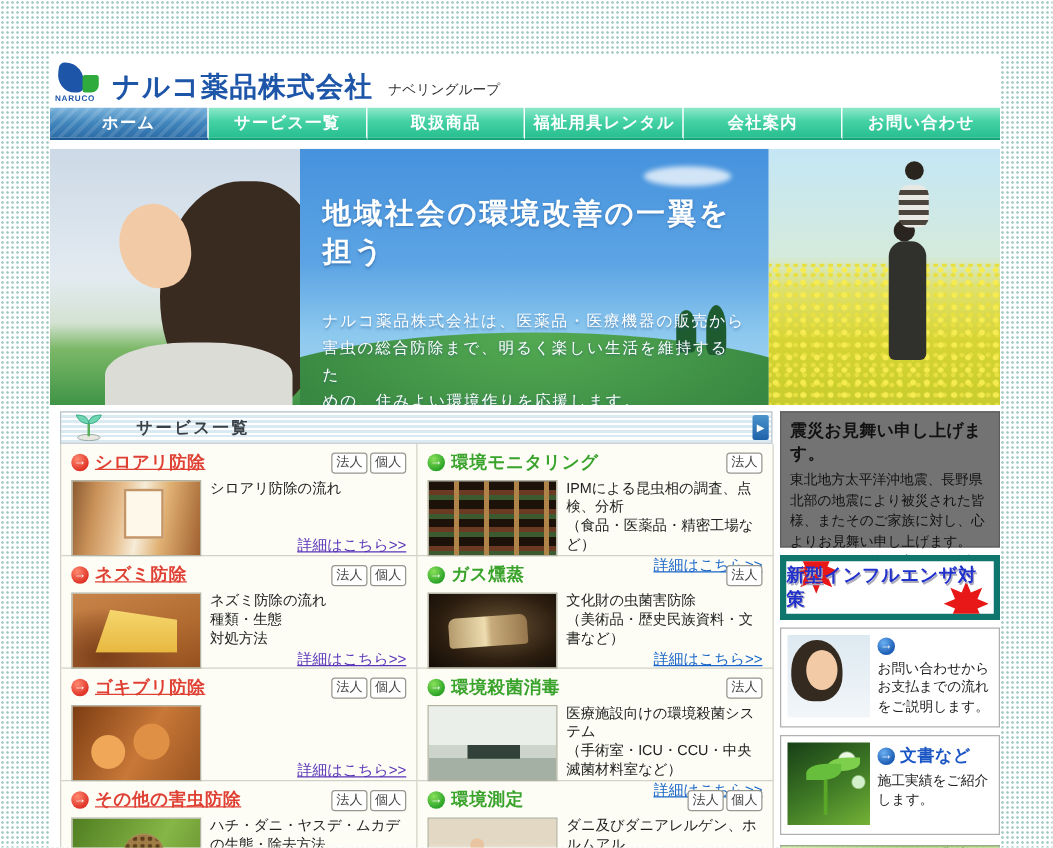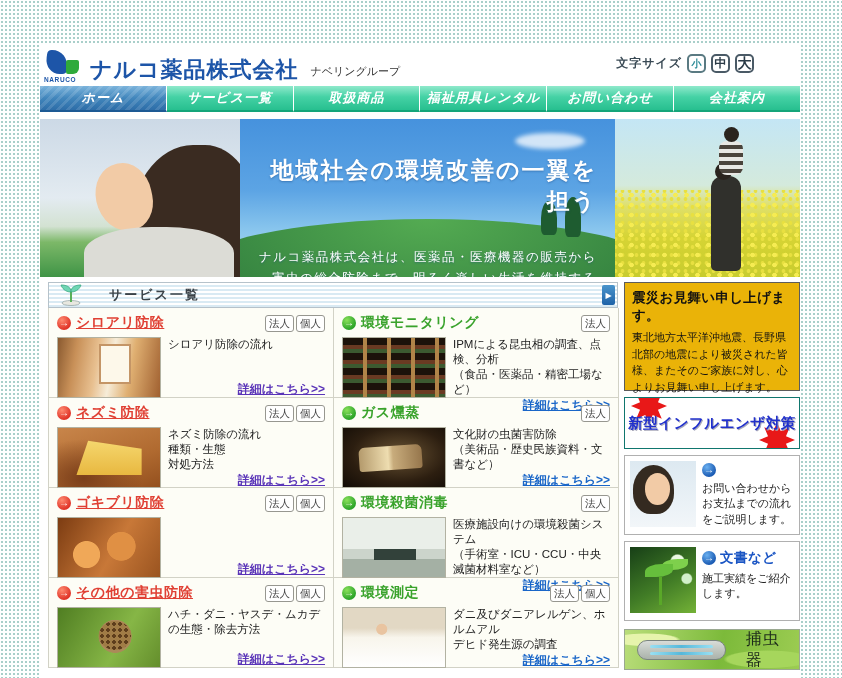--- a/index.html
+++ b/index.html
@@ -23,28 +23,28 @@
   .company-name { font-size:22px; font-weight:bold; color:#1d55a8; letter-spacing:1px; line-height:1; }
   .group-name { font-size:11px; color:#333; margin-left:6px; padding-bottom:2px; }
   .fontsize { position:absolute; right:46px; top:10px; display:flex; align-items:center; gap:5px; }
   .fontsize-label { font-size:12px; font-weight:bold; color:#3a4a55; letter-spacing:1px; }
   .fs-btn { width:19px; height:19px; border:2px solid #4a5a66; border-radius:5px; background:#fff; color:#2a3a46; font-weight:bold; display:flex; align-items:center; justify-content:center; cursor:pointer; }
   .fs-s { font-size:10px; color:#2a8a96; border-color:#5a7a82;}
   .fs-m { font-size:12px; }
   .fs-l { font-size:14px; }
 
   
-  .nav { height:26px; display:flex;font-style:italic; }
+  .nav { height:26px; display:flex; }
   .nav-tab { flex:1; display:flex; align-items:center; justify-content:center; color:#fff; font-size:13px; font-weight:bold; letter-spacing:1px; cursor:pointer; border-right:1px solid #fff;
     background:linear-gradient(180deg,#8fe9cb 0%,#45d2a5 45%,#27bf8f 100%); border-bottom:2px solid #14a57a; }
   .nav-tab.active { background:repeating-linear-gradient(135deg,rgba(255,255,255,.12) 0 3px,rgba(255,255,255,0) 3px 7px),linear-gradient(180deg,#7cb4dc 0%,#4186bc 50%,#2d6da8 100%); border-bottom:2px solid #1d5a94; }
   .nav-tab:last-child { border-right:none; }
 
   
-  .hero { height:158px; margin-top:7px; display:flex; overflow:hidden;text-align:right; }
+  .hero { height:205px; margin-top:7px; display:flex; overflow:hidden; }
   .hero-left { position:relative; width:200px; flex:none; overflow:hidden;
     background:linear-gradient(180deg,#ccd9e6 0%,#e3ebf1 50%,#d3e2d2 68%,#7cb868 78%,#3f9446 100%); }
   .hl-hair { position:absolute; right:-18px; top:26px; width:130px; height:185px; background:#3a2b21; border-radius:55% 45% 45% 55%; }
   .hl-face { position:absolute; right:88px; top:44px; width:56px; height:68px; background:#f2cba6; border-radius:50% 50% 46% 54%; transform:rotate(-12deg); }
   .hl-jacket { position:absolute; right:6px; bottom:-8px; width:150px; height:58px; background:#dcdcd6; border-radius:45% 45% 0 0; }
   .hero-mid { position:relative; width:375px; flex:none; overflow:hidden; padding:36px 18px 0 18px;
     background:linear-gradient(180deg,#4692dd 0%,#5ca4e4 45%,#8cc8ee 72%,#a8d8f2 100%); }
   .hm-hill { position:absolute; left:-15%; bottom:-52px; width:130%; height:110px; background:radial-gradient(ellipse at 50% 0%,#54ab52 0%,#358340 70%,#2a713a 100%); border-radius:50%; }
   .hm-tree1,.hm-tree2 { position:absolute; bottom:42px; width:16px; height:34px; background:#1e5c30; border-radius:50% 50% 20% 20%; }
   .hm-tree1 { right:58px; } .hm-tree2 { right:34px; height:40px; bottom:40px; }
@@ -79,21 +79,21 @@
   .green .circle-arrow { background:radial-gradient(circle at 35% 30%,#8ae05a,#2ba428 70%); }
   .svc-title { font-size:14px; font-weight:bold; letter-spacing:.5px; cursor:pointer; }
   .red  .svc-title { color:#e04034;text-decoration:underline; }
   .green .svc-title { color:#3aa32c; }
   .badges { margin-left:auto; display:flex; gap:2px; }
   .badge { font-size:10.5px; color:#444; border:1px solid #979790; border-radius:3px; background:#fff; padding:0 3px; line-height:15px; white-space:nowrap; }
   .svc-body { display:flex; gap:7px; margin-top:5px; flex:1; }
   .svc-photo { position:relative; flex:none; width:104px; height:61px; border:1px solid #b2b2a2; overflow:hidden; }
   .svc-text { flex:1; display:flex; flex-direction:column; }
   .svc-desc { font-size:11.5px; color:#222; line-height:1.3; white-space:pre-line; }
-  .svc-link { margin-top:auto; align-self:flex-end; font-size:12px; font-weight:bold; text-decoration:underline; cursor:pointer; }
+  .svc-link { margin-top:auto; align-self:flex-end; font-size:12px; font-weight:normal; text-decoration:underline; cursor:pointer; }
   .link-purple .svc-link { color:#5a35b8; }
   .link-blue  .svc-link { color:#1a66c8; }
 
   
   .ph-shiroari { background:linear-gradient(100deg,#8a5a30 0%,#c89058 18%,#e8c090 38%,#f6ecd8 52%,#e0b072 70%,#a06030 100%); }
   .ph-shiroari::after { content:""; position:absolute; left:40%; top:10%; width:28%; height:62%; background:#fdf8ea; border:2px solid #c49566; }
   .ph-monitoring { background:repeating-linear-gradient(90deg,transparent 0 20px,#b08448 20px 24px),repeating-linear-gradient(180deg,#1c120a 0 7px,#6a3a22 7px 11px,#3c5a30 11px 15px); }
   .ph-nezumi { background:radial-gradient(ellipse at 25% 85%,#7a3e1a 0%,transparent 55%),linear-gradient(160deg,#c8854a 0%,#b06a30 60%,#94501e 100%); }
   .ph-nezumi::after { content:""; position:absolute; left:18%; top:18%; width:64%; height:62%; background:linear-gradient(180deg,#f6d870,#e8b840); clip-path:polygon(0 100%,100% 100%,100% 28%,18% 6%); }
   .ph-gas { background:radial-gradient(ellipse at 55% 45%,#6a5434 0%,#2c1e10 60%,#120c06 100%); }
@@ -102,26 +102,26 @@
   .ph-gokiburi { background:radial-gradient(circle at 28% 62%,#f0a858 0 16%,transparent 17%),radial-gradient(circle at 62% 48%,#e09044 0 20%,transparent 21%),linear-gradient(120deg,#7c3c12 0%,#c87838 55%,#9a5420 100%); }
   .ph-sakkin { background:linear-gradient(180deg,#eaefe9 0 52%,#ccd4cb 52% 70%,#a4b0a4 70% 100%); }
   .ph-sakkin::after { content:""; position:absolute; left:30%; top:52%; width:42%; height:20%; background:#32413a; }
   .ph-hachi { background:radial-gradient(circle at 56% 48%,#ab8a58 0 25%,transparent 26%),linear-gradient(120deg,#507e22 0%,#86b646 60%,#648e2c 100%); }
   .ph-hachi::after { content:""; position:absolute; left:40%; top:22%; width:32%; height:50%; border-radius:50%;
     background-image:radial-gradient(circle,#5e3e1c 1.6px,transparent 2px); background-size:6px 6px; background-color:#a07c46; }
   .ph-sokutei { background:radial-gradient(circle at 38% 36%,#e9c4a0 0 7%,transparent 8%),linear-gradient(180deg,#e2d8c4 0 34%,#f8f5ec 50%,#ffffff 100%); }
 
   
   .sidebar { width:176px; flex:none; display:flex; flex-direction:column; }
-  .box-notice { height:109px; border:1px solid #5c5c5c; background:#eab308; padding:6px 7px;
+  .box-notice { height:109px; border:1px solid #5c5c5c; background:#737373; padding:6px 7px;
     font-family:"Liberation Serif","DejaVu Serif",serif; }
   .notice-title { font-size:13.5px; font-weight:bold; color:#111; margin-bottom:4px; letter-spacing:.3px; }
   .notice-body { font-size:11px; color:#111; line-height:1.5; white-space:pre-line; }
 
-  .box-flu { margin-top:6px; height:52px; border:1px solid #0f766e; background:#fff; position:relative; overflow:hidden; display:flex; align-items:center; justify-content:center; cursor:pointer; }
+  .box-flu { margin-top:6px; height:52px; border:5px solid #0f766e; background:#fff; position:relative; overflow:hidden; display:flex; align-items:center; justify-content:center; cursor:pointer; }
   .flu-label { position:relative; z-index:2; color:#2030cc; font-weight:bold; font-size:14.5px; letter-spacing:.5px; text-shadow:1px 1px 0 #aab; }
   .starburst { position:absolute; width:36px; height:36px; background:#e81818; z-index:1;
     clip-path:polygon(100% 50%,74.9% 60.3%,85.4% 85.4%,60.3% 74.9%,50% 100%,39.7% 74.9%,14.6% 85.4%,25.1% 60.3%,0% 50%,25.1% 39.7%,14.6% 14.6%,39.7% 25.1%,50% 0%,60.3% 25.1%,85.4% 14.6%,74.9% 39.7%); }
   .star-tl { left:6px; top:-10px; }
   .star-br { right:4px; bottom:-10px; }
 
   .box-side { margin-top:6px; height:80px; border:1px solid #b0b0b0; background:#fff; padding:5px; display:flex; gap:6px; }
   .side-img { position:relative; width:66px; height:66px; flex:none; overflow:hidden; }
   .img-operator { background:linear-gradient(180deg,#dde9f1 0%,#f2f6f9 100%); }
   .img-operator::before { content:""; position:absolute; left:4%; top:6%; width:62%; height:74%; background:#342a20; border-radius:50% 50% 42% 42%; }
@@ -150,35 +150,29 @@
   <div class="top">
     <div class="logo">
       <div class="logo-mark">
         <div class="logo-swoosh"></div>
         <div class="logo-green"></div>
         <div class="logo-naruco">NARUCO</div>
       </div>
       <div class="company-name">ナルコ薬品株式会社</div>
       <div class="group-name">ナベリングループ</div>
     </div>
-    <div class="fontsize">
-      <span class="fontsize-label">文字サイズ</span>
-      <span class="fs-btn fs-s">小</span>
-      <span class="fs-btn fs-m">中</span>
-      <span class="fs-btn fs-l">大</span>
-    </div>
   </div>
 
   <div class="nav">
     <div class="nav-tab active">ホーム</div>
     <div class="nav-tab">サービス一覧</div>
     <div class="nav-tab">取扱商品</div>
     <div class="nav-tab">福祉用具レンタル</div>
+    <div class="nav-tab">会社案内</div>
     <div class="nav-tab">お問い合わせ</div>
-    <div class="nav-tab">会社案内</div>
   </div>
 
   <div class="hero">
     <div class="hero-left">
       <div class="hl-hair"></div>
       <div class="hl-face"></div>
       <div class="hl-jacket"></div>
     </div>
     <div class="hero-mid">
       <div class="hm-cloud"></div>

